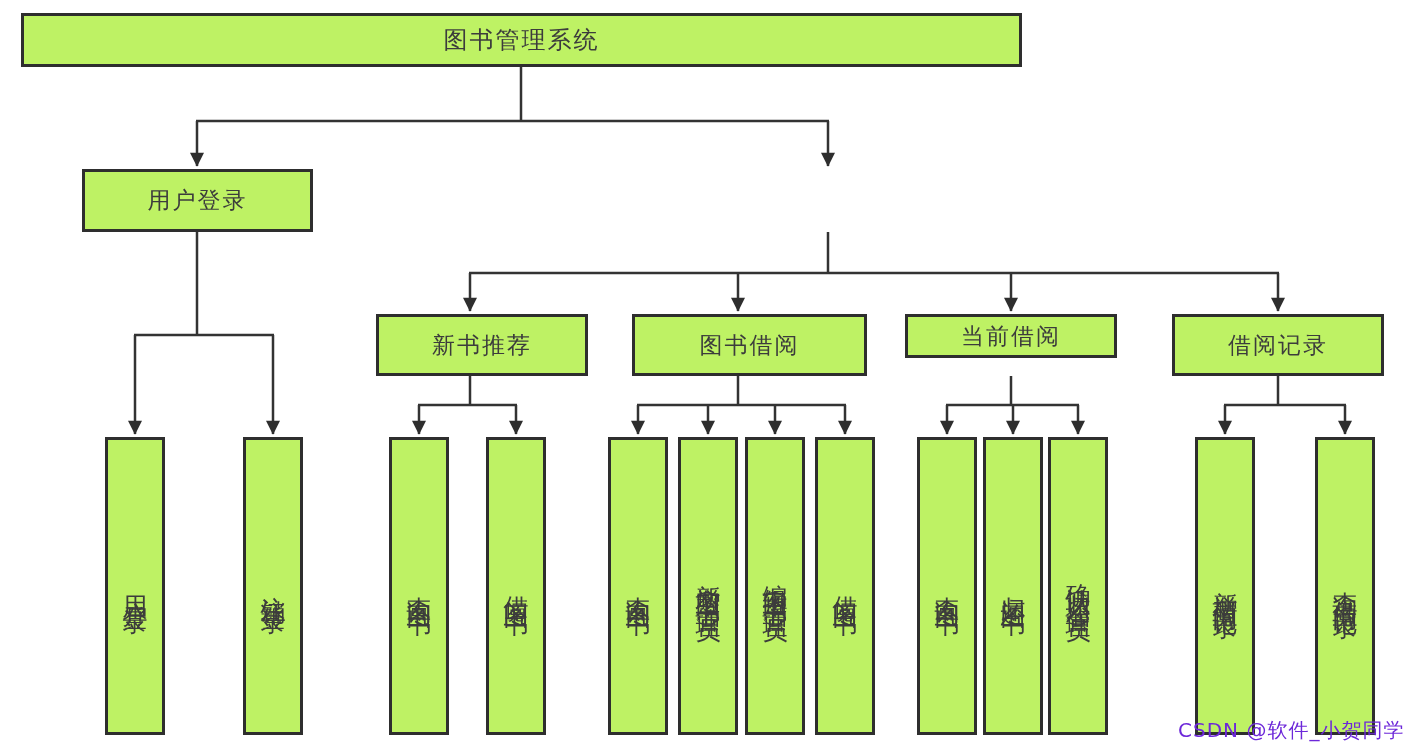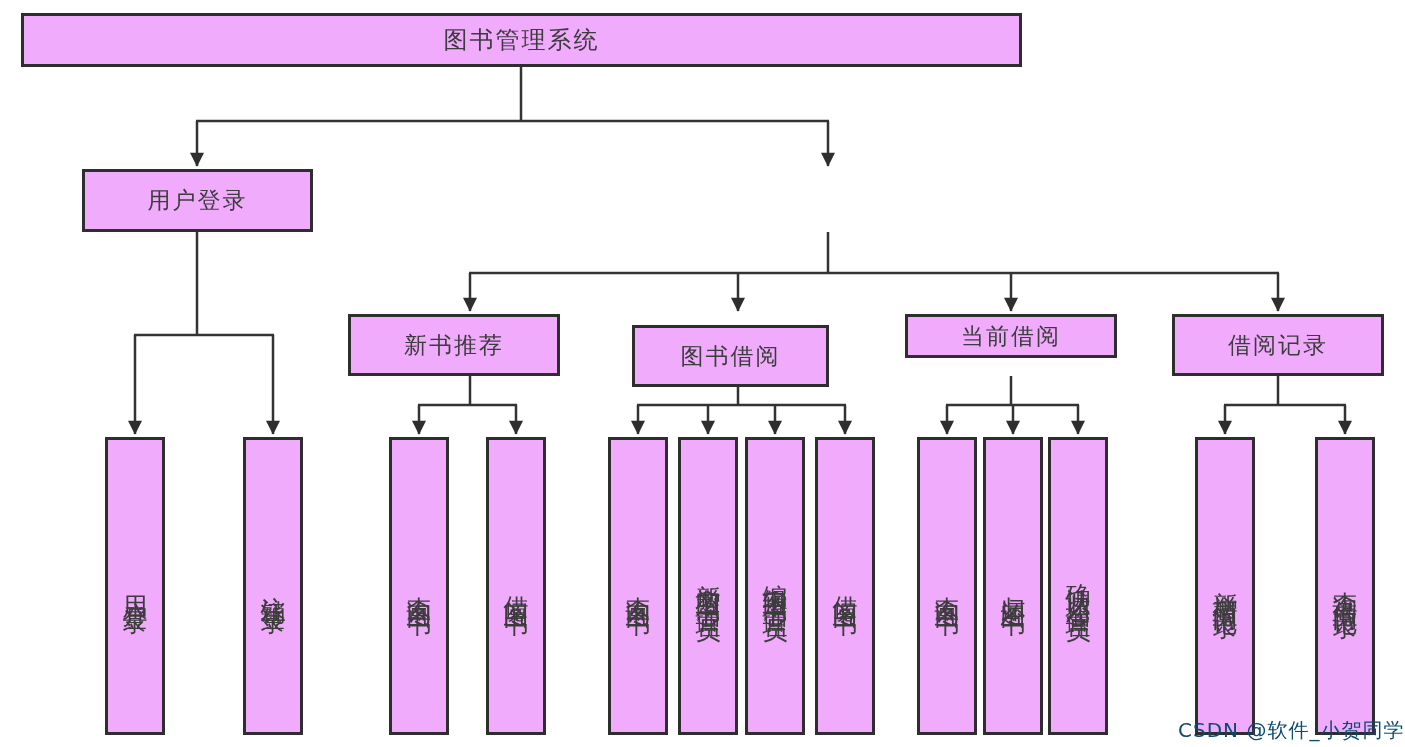--- a/index.html
+++ b/index.html
@@ -3,35 +3,35 @@
 <meta charset="utf-8">
 <style>
   html,body { margin:0; padding:0; background:#ffffff; }
   .stage {
     position:relative; width:1405px; height:747px; background:#ffffff;
     font-family:"DejaVu Sans","Liberation Sans",sans-serif; color:#3c3c3c;
     overflow:hidden;
   }
   .connectors { position:absolute; left:0; top:0; }
   .box {
-    position:absolute; background:#f0abfc; border:3px solid #2e2e2e;
+    position:absolute; background:#bef264; border:3px solid #2e2e2e;
     box-sizing:border-box; display:flex; align-items:center; justify-content:center;
     white-space:nowrap;
   }
   .h { font-size:23px; letter-spacing:2px; }
   .title { font-size:24px; }
   .v {
     writing-mode:vertical-lr; text-orientation:mixed;
     font-size:25px; letter-spacing:5px;
     width:60px; top:437px; height:298px;
     white-space:normal;
   }
   .watermark {
     position:absolute; left:1178px; top:717px;
-    font-size:20px; color:#0c4a6e; letter-spacing:1px;
+    font-size:20px; color:#6d28d9; letter-spacing:1px;
   }
 </style>
 </head>
 <body>
 
 <div class="stage">
 
   <svg class="connectors" width="1405" height="747" viewBox="0 0 1405 747">
     <defs>
       <marker id="arw" viewBox="0 0 10 10" refX="9.5" refY="5" markerWidth="21" markerHeight="14" orient="auto" markerUnits="userSpaceOnUse">
@@ -79,22 +79,22 @@
       <line x1="1224" y1="405" x2="1346" y2="405"></line>
       <line x1="1225" y1="405" x2="1225" y2="434" marker-end="url(#arw)"></line>
       <line x1="1345" y1="405" x2="1345" y2="434" marker-end="url(#arw)"></line>
     </g>
   </svg>
 
   <div class="box h title" style="left:21px; top:13px; width:1001px; height:54px;">图书管理系统</div>
 
   <div class="box h" style="left:82px; top:169px; width:231px; height:63px;">用户登录</div>
 
-  <div class="box h" style="left:348px; top:314px; width:212px; height:62px;">新书推荐</div>
-  <div class="box h" style="left:632px; top:314px; width:197px; height:62px;margin-top:11px;">图书借阅</div>
+  <div class="box h" style="left:376px; top:314px; width:212px; height:62px;">新书推荐</div>
+  <div class="box h" style="left:632px; top:314px; width:235px; height:62px;">图书借阅</div>
   <div class="box h" style="left:905px; top:314px; width:212px; height:44px;">当前借阅</div>
   <div class="box h" style="left:1172px; top:314px; width:212px; height:62px;">借阅记录</div>
 
   <div class="box v" style="left:105px;">用户登录</div>
   <div class="box v" style="left:243px;">注销登录</div>
 
   <div class="box v" style="left:389px;">查询图书</div>
   <div class="box v" style="left:486px;">借阅图书</div>
 
   <div class="box v" style="left:608px;">查询图书</div>

